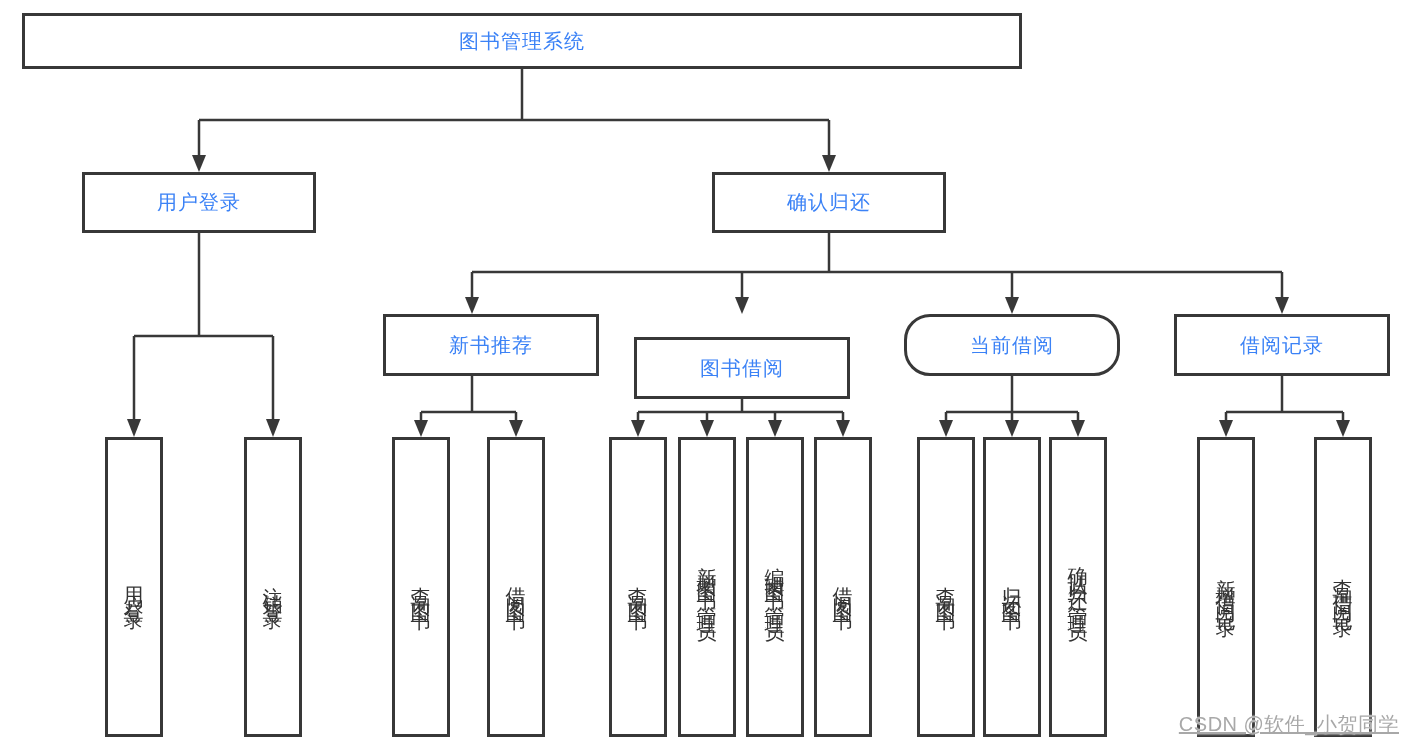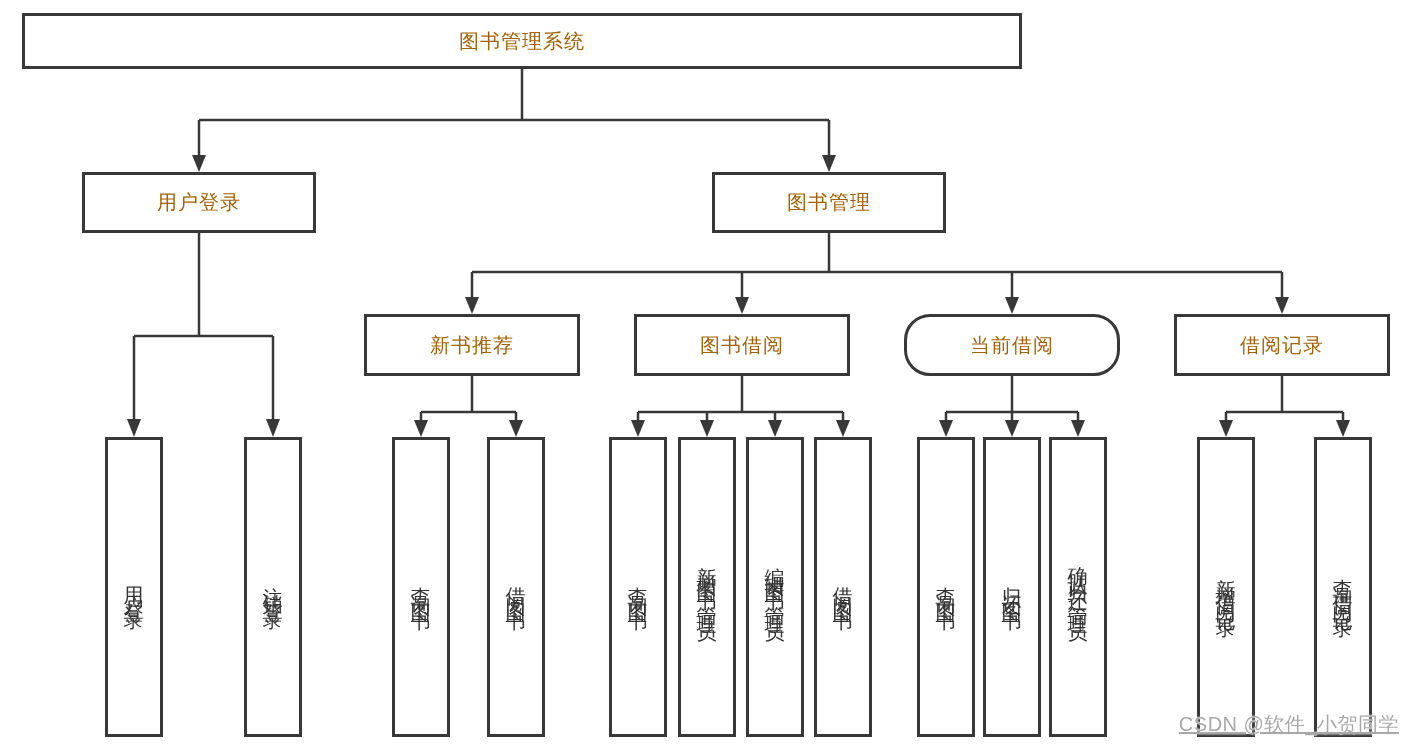--- a/index.html
+++ b/index.html
@@ -22,41 +22,41 @@
     box-sizing: border-box;
     border: 3px solid #383838;
     background: #ffffff;
     display: flex;
     align-items: center;
     justify-content: center;
     z-index: 2;
   }
   .hlabel {
     font-size: 20px;
-    color: #a16207;
+    color: #3b82f6;
     letter-spacing: 1px;
     white-space: nowrap;
   }
   .vlabel {
     writing-mode: vertical-rl;
     text-orientation: mixed;
     font-size: 20px;
     color: #333333;
     letter-spacing: 8px;
     line-height: 1;
   }
   
   .n-root  { left: 22px;  top: 13px;  width: 1000px; height: 56px; }
   
   .n-l2a   { left: 82px;  top: 172px; width: 234px;  height: 61px; }
   .n-l2b   { left: 712px; top: 172px; width: 234px;  height: 61px; }
   
   .n-l3    { top: 314px; height: 62px; width: 216px; }
-  .n-l3a   { left: 364px; }
-  .n-l3b   { left: 634px; }
+  .n-l3a   { left: 383px; }
+  .n-l3b   { left: 634px; margin-top: 23px; }
   .n-l3c   { left: 904px; border-radius: 26px; }
   .n-l3d   { left: 1174px; }
   
   .leaf    { top: 437px; height: 300px; width: 58px; }
   .lf1  { left: 105px; }  .lf2  { left: 244px; }
   .lf3  { left: 392px; }  .lf4  { left: 487px; }
   .lf5  { left: 609px; }  .lf6  { left: 678px; }
   .lf7  { left: 746px; }  .lf8  { left: 814px; }
   .lf9  { left: 917px; }  .lf10 { left: 983px; }
   .lf11 { left: 1049px; }
@@ -120,21 +120,21 @@
   </svg>
 
   <div class="node n-root">
     <span class="hlabel">图书管理系统</span>
   </div>
 
   <div class="node n-l2a">
     <span class="hlabel">用户登录</span>
   </div>
   <div class="node n-l2b">
-    <span class="hlabel">图书管理</span>
+    <span class="hlabel">确认归还</span>
   </div>
 
   <div class="node n-l3 n-l3a">
     <span class="hlabel">新书推荐</span>
   </div>
   <div class="node n-l3 n-l3b">
     <span class="hlabel">图书借阅</span>
   </div>
   <div class="node n-l3 n-l3c">
     <span class="hlabel">当前借阅</span>

